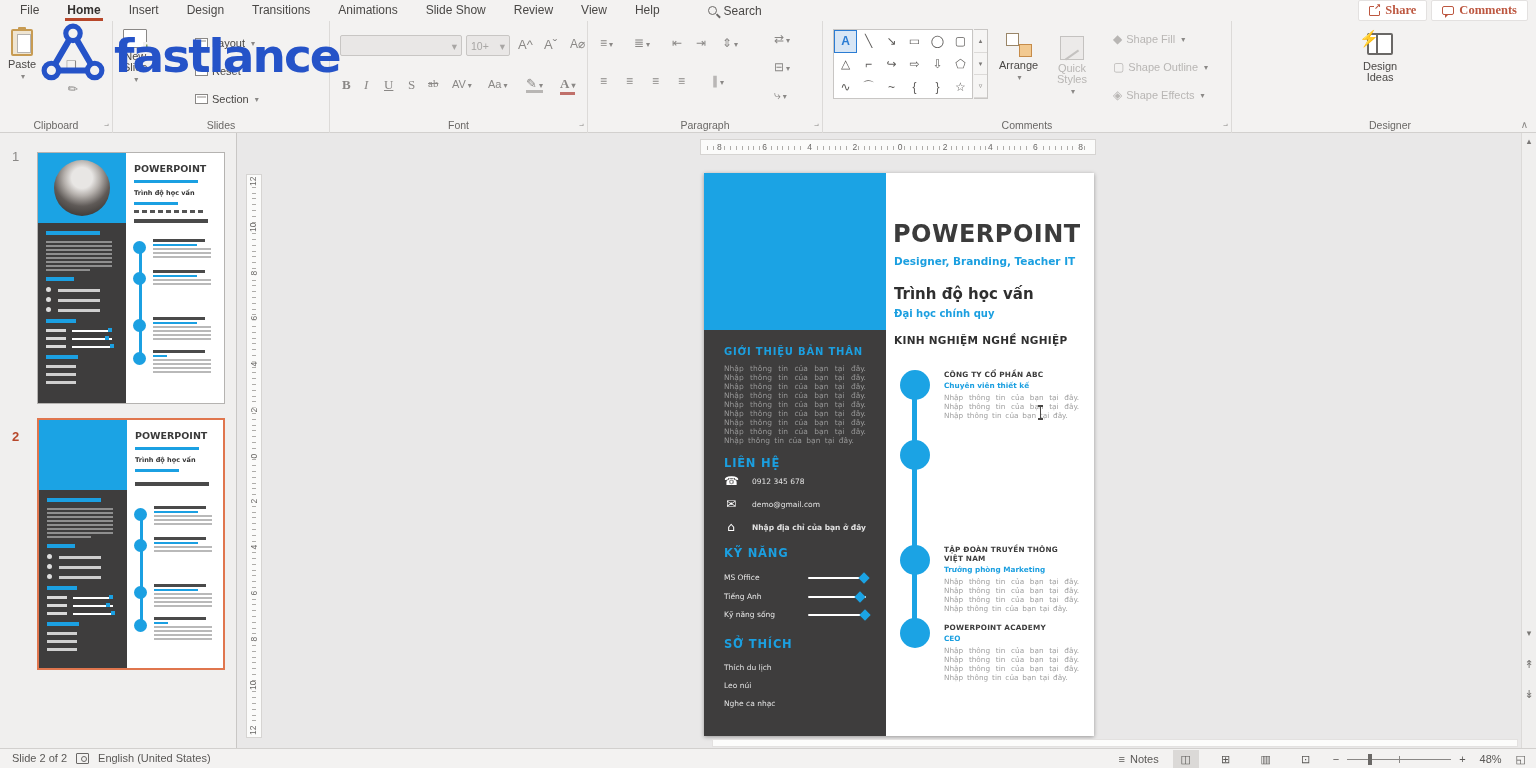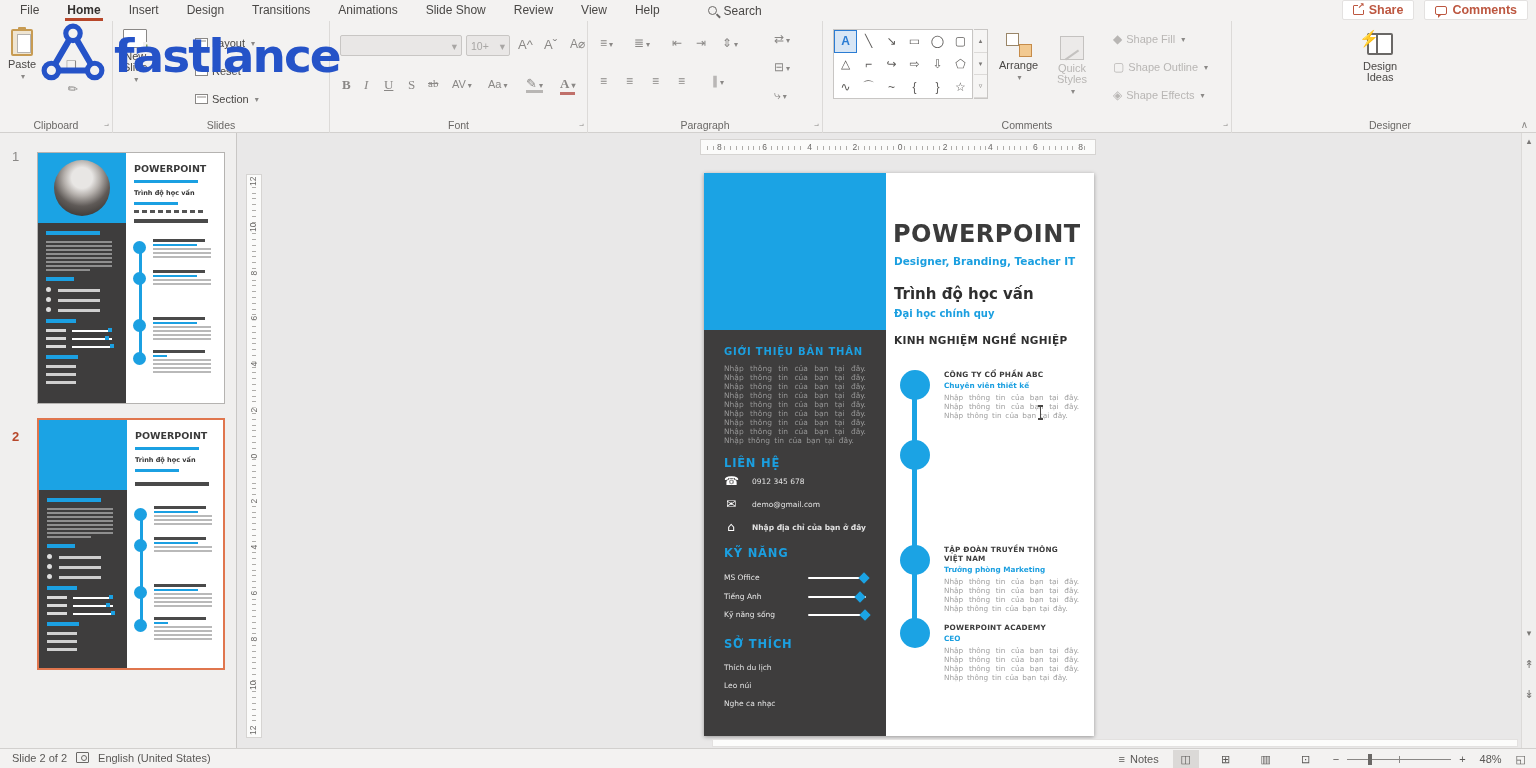--- a/index.html
+++ b/index.html
@@ -7,21 +7,21 @@
   body { font-family:"Liberation Sans", sans-serif; background:#e9e8e8; position:relative; }
 
   
   .tabbar { position:absolute; left:0; top:0; width:1536px; height:21px; background:#f3f2f1; display:flex; align-items:center; z-index:30; }
   .tab { font-size:12px; color:#4a4846; padding:3px 14px 4px 14px; position:relative; cursor:default; }
   .tab.active { color:#33302e; font-weight:bold; }
   .tab.active::after { content:""; position:absolute; left:12px; right:12px; bottom:0; height:3px; background:#b7472a; }
   .searchbox { display:flex; align-items:center; gap:7px; margin-left:34px; color:#4a4846; font-size:12px; }
   .i-search { width:9px; height:9px; border:1.5px solid #6b6967; border-radius:50%; position:relative; display:inline-block; }
   .i-search::after { content:""; position:absolute; width:5px; height:1.5px; background:#6b6967; transform:rotate(45deg); left:7px; top:8px; }
-  .topright { position:absolute; right:8px; top:0; display:flex; gap:10px; align-items:center; }
+  .topright { position:absolute; right:8px; top:0; display:flex; gap:4px; align-items:center;font-family:Liberation Serif, serif; }
   .pillbtn { background:#fff; border:1px solid #e3e1e0; border-radius:2px; padding:2px 10px; font-size:12.5px; color:#bd5740; display:flex; align-items:center; gap:5px; font-weight:bold; }
   .i-sharebox { width:11px; height:10px; border:1.3px solid #bd5740; border-radius:1px; position:relative; display:inline-block; }
   .i-sharebox::after { content:"↗"; position:absolute; font-size:8px; top:-5px; left:4px; color:#bd5740; background:#fff; }
   .i-bubble { width:12px; height:9px; border:1.3px solid #bd5740; border-radius:2px; position:relative; display:inline-block; }
   .i-bubble::after { content:""; position:absolute; left:2px; bottom:-4px; border:2px solid transparent; border-top-color:#bd5740; border-left-color:#bd5740; }
 
   
   .ribbon { position:absolute; left:0; top:21px; width:1536px; height:112px; background:#f3f2f1; border-bottom:1px solid #d2d0ce; z-index:10; }
   .grp { position:absolute; top:0; height:112px; border-right:1px solid #dcdad8; }
   .grp-label { position:absolute; bottom:2px; left:0; right:0; text-align:center; font-size:10.5px; color:#6a6866; }
@@ -119,21 +119,21 @@
   .text-cursor::before { top:0; } .text-cursor::after { bottom:0; }
   .text-cursor i { position:absolute; left:3px; top:1px; bottom:1px; width:1.4px; background:#4a4846; }
 
   
   .vscroll { position:absolute; left:1521px; top:0; width:15px; height:615px; background:#f0efee; border-left:1px solid #dcdad8; }
   .vscroll span { position:absolute; left:0; width:100%; text-align:center; font-size:9px; color:#7a7876; }
   .hscroll { position:absolute; left:712px; top:606px; width:806px; height:8px; background:#fcfcfb; border:1px solid #e3e1e0; }
 
   
   .statusbar { position:absolute; left:0; top:748px; width:1536px; height:20px; background:#f3f2f1; border-top:1px solid #d2d0ce; font-size:11px; color:#5a5856; }
-  .statusbar .sleft { position:absolute; left:12px; top:3px; display:flex; gap:9px; align-items:flex-start; }
+  .statusbar .sleft { position:absolute; left:12px; top:3px; display:flex; gap:9px; align-items:flex-end; }
   .acc-icon { width:13px; height:11px; border:1px solid #6a6866; border-radius:1px; position:relative; display:inline-block; }
   .acc-icon::after { content:""; position:absolute; left:4px; top:2px; width:4px; height:4px; border:1px solid #6a6866; border-radius:50%; }
   .statusbar .sright { position:absolute; right:10px; top:0; height:20px; display:flex; align-items:center; gap:14px; }
   .viewbtn { width:26px; height:18px; display:flex; align-items:center; justify-content:center; font-size:11px; color:#5a5856; }
   .viewbtn.active { background:#dbd9d7; }
   .zoomslider { display:flex; align-items:center; gap:8px; }
   .ztrack { position:relative; width:104px; height:12px; }
   .ztrack::before { content:""; position:absolute; left:0; right:0; top:6px; height:1px; background:#8a8886; }
   .ztrack::after { content:""; position:absolute; left:50%; top:3px; width:1px; height:7px; background:#8a8886; }
   .zthumb { position:absolute; left:20%; top:1px; width:4px; height:11px; background:#6a6866; }

